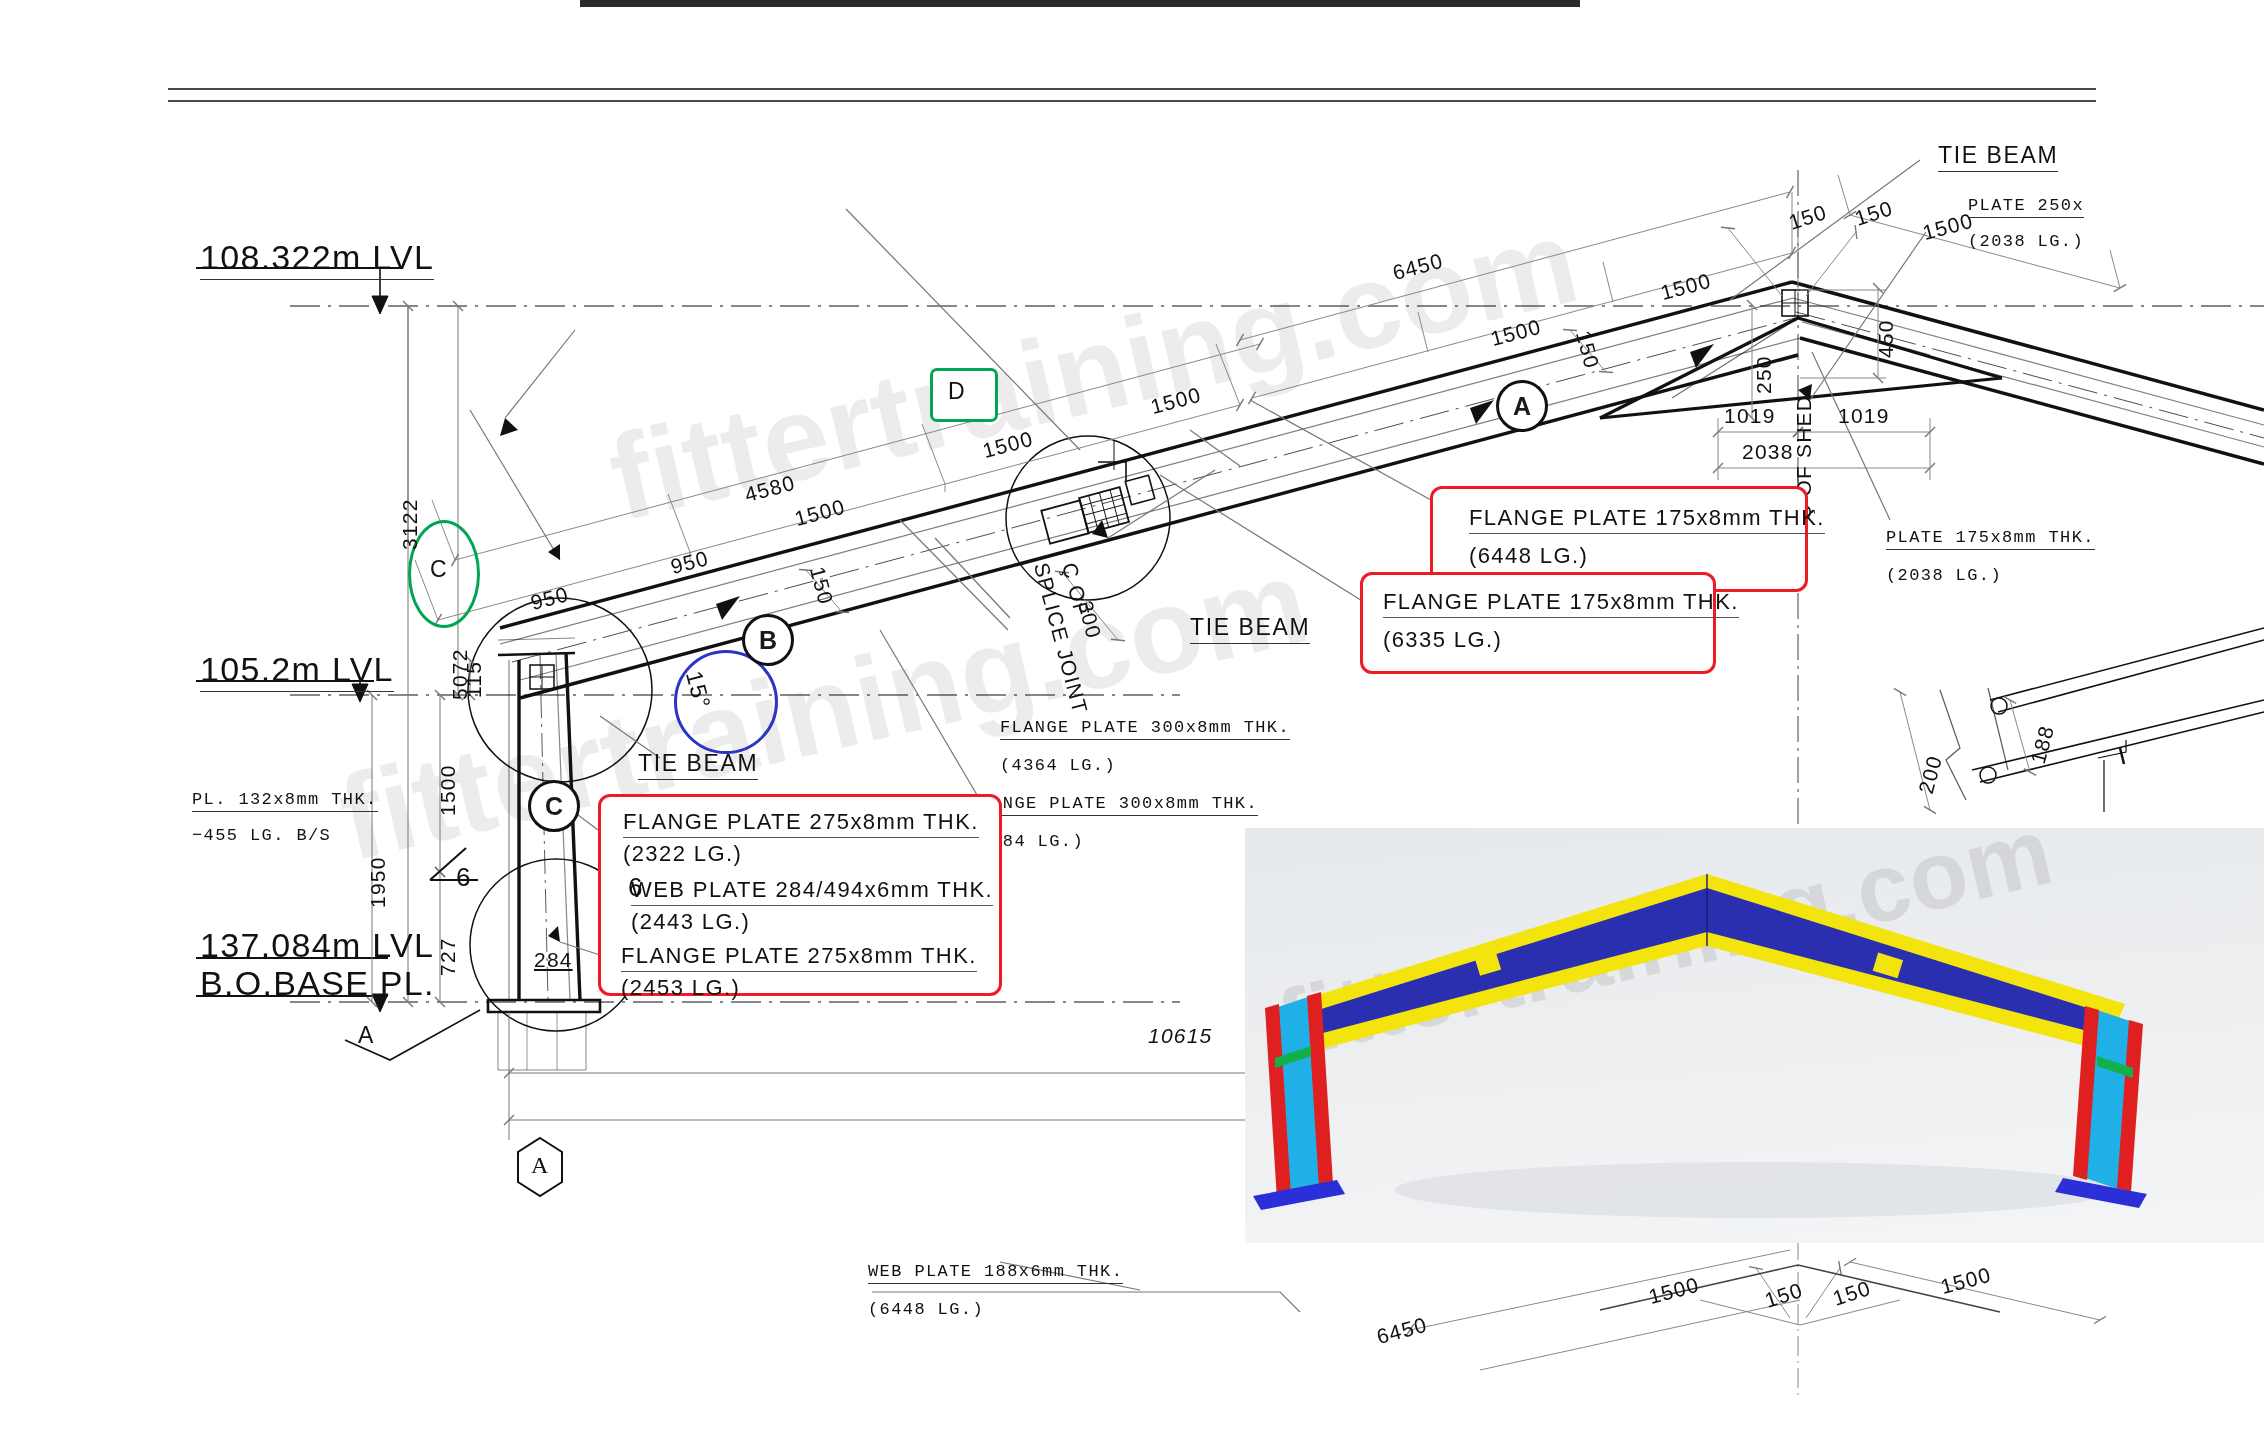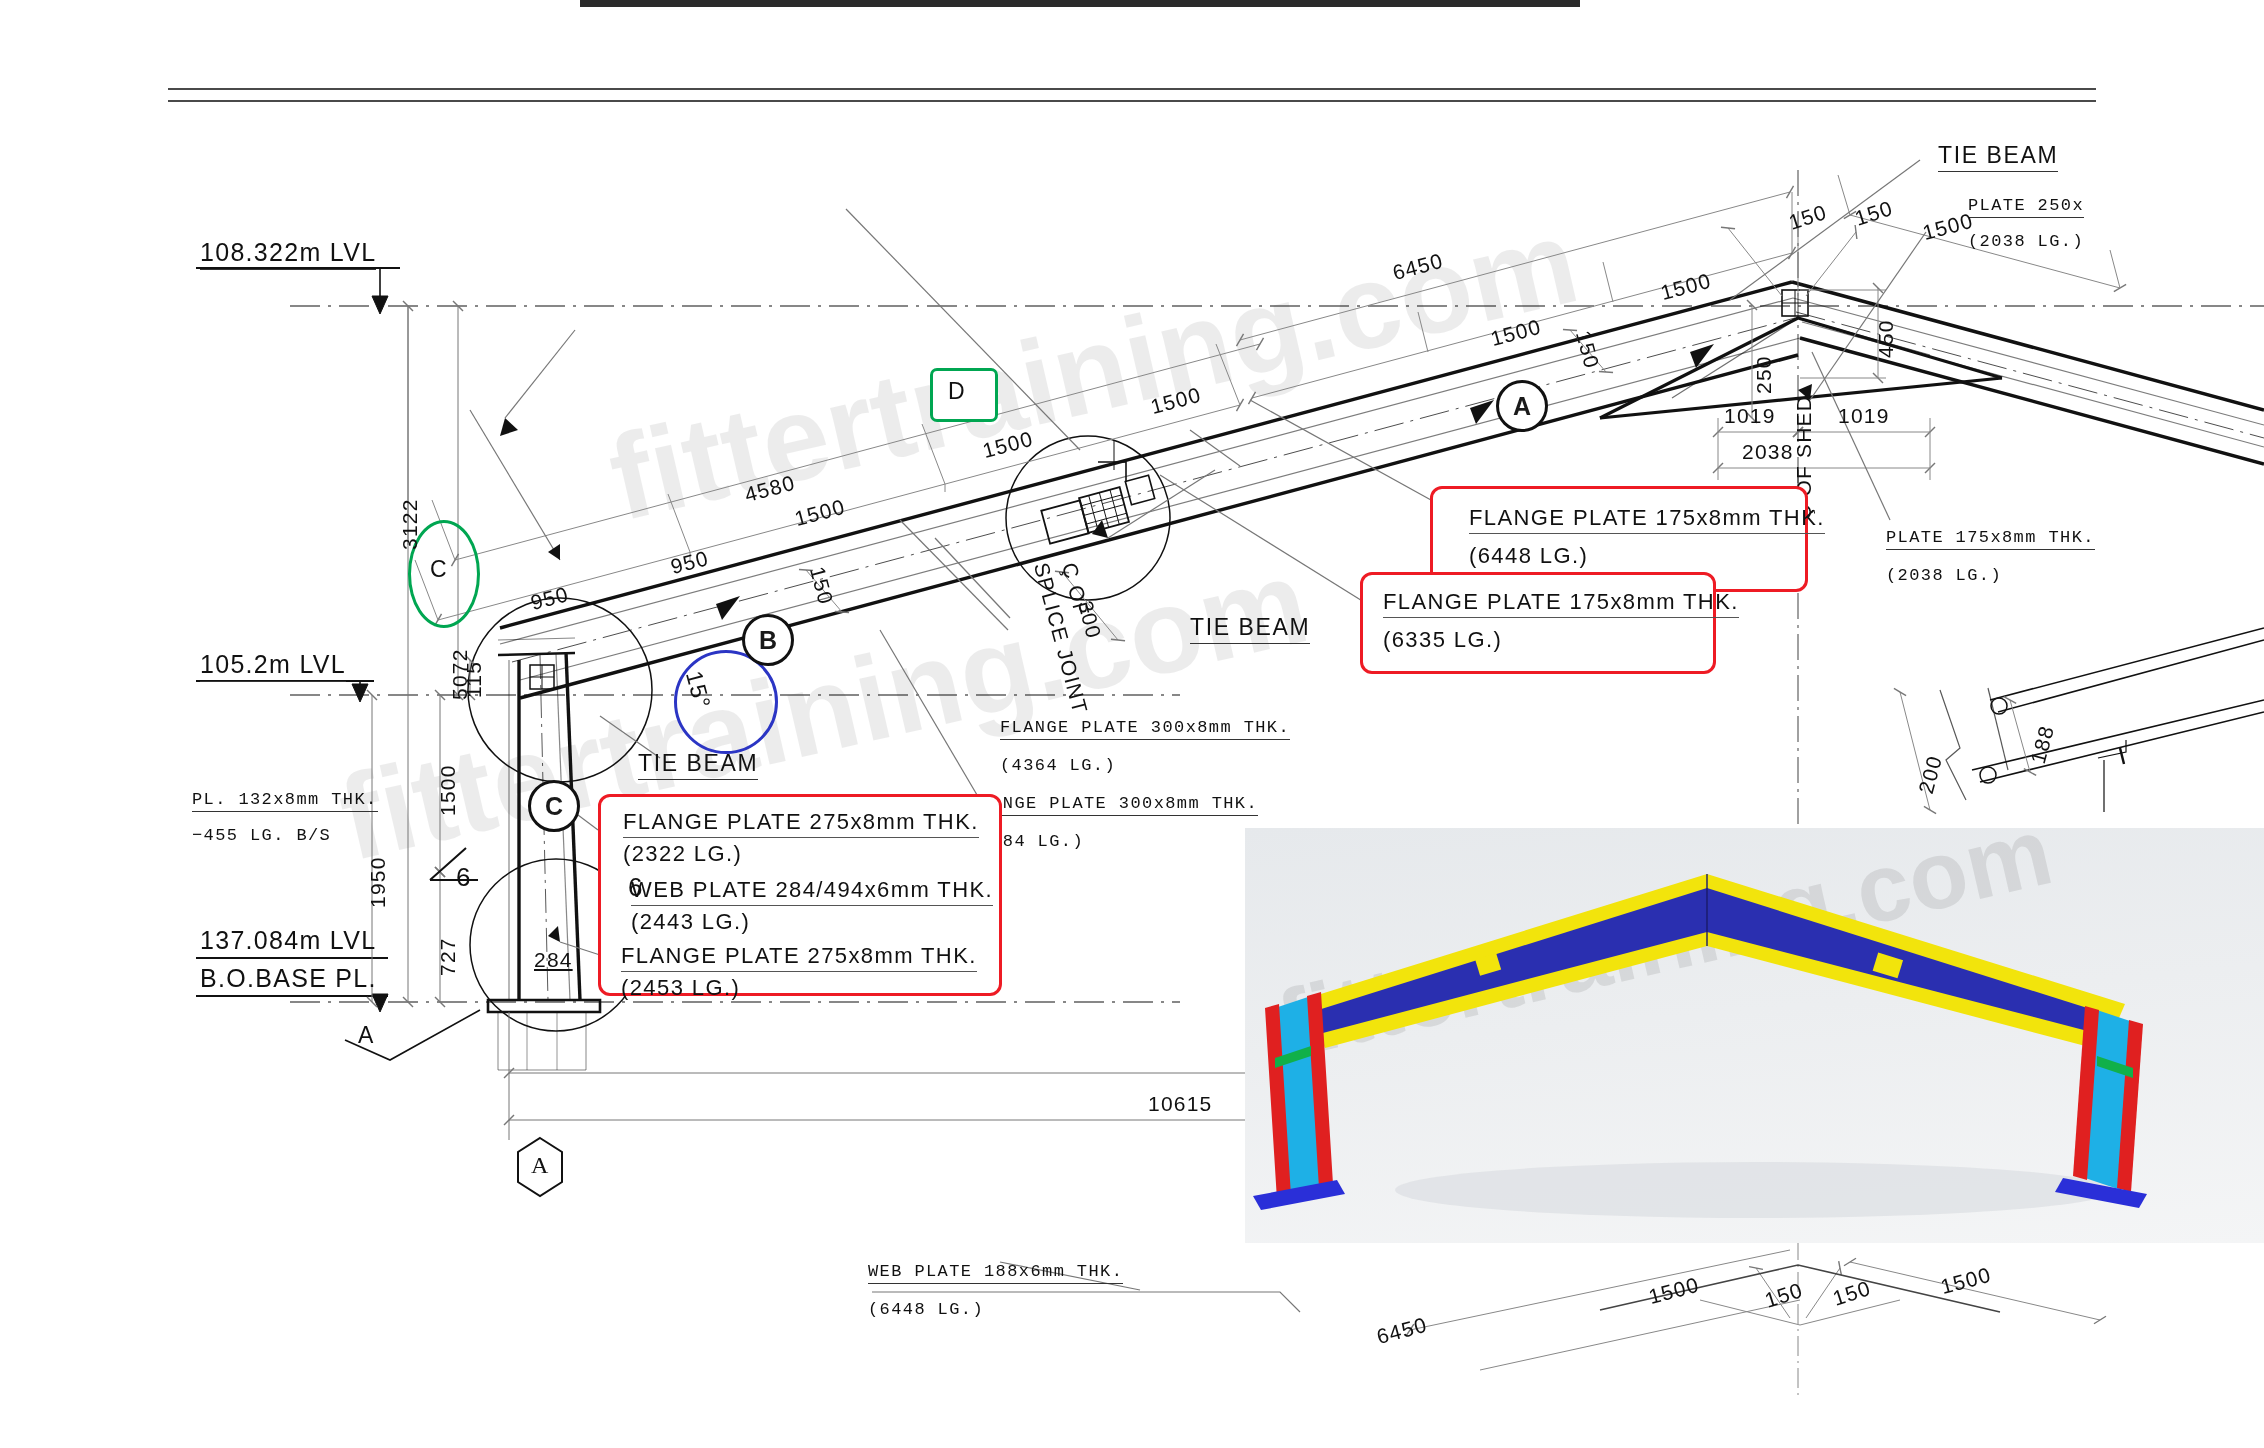--- a/index.html
+++ b/index.html
@@ -11,21 +11,21 @@
   
   .topbar{position:absolute;left:0;top:0;width:2264px;height:10px;background:#ffffff;}
   .topbar-dark{position:absolute;left:580px;top:0;width:1000px;height:7px;background:#2b2b2b;}
   .rule{position:absolute;background:#4a4a4a;}
 
   
   .t{position:absolute;white-space:nowrap;font-family:"Liberation Sans",sans-serif;
      color:#111;letter-spacing:.4px;}
   .dim{font-size:21px;letter-spacing:1.2px;}
   .lbl{font-size:23px;letter-spacing:1.6px;}
-  .lvl{font-size:25px;letter-spacing:1.3px;}
+  .lvl{font-size:34px;letter-spacing:1.3px;}
   .note{font-size:17px;letter-spacing:1.4px;font-family:Liberation Mono, monospace;}
   .u{border-bottom:1.6px solid #333;padding-bottom:2px;}
 
   
   .callout{position:absolute;border:3px solid #ee1b24;border-radius:12px;background:#fff;}
   .callout .line{position:absolute;white-space:nowrap;font-size:22px;letter-spacing:1.4px;color:#111;}
   .callout .ul{border-bottom:1.4px solid #555;padding-bottom:2px;}
 
   
   .oval-green{position:absolute;border:3px solid #00a651;border-radius:50%;}
@@ -404,21 +404,21 @@
   <div class="t dim rot" style="left:1096px;top:598px;transform:rotate(75deg);">300</div>
 
   <div class="t dim rot" style="left:398px;top:550px;transform:rotate(-90deg);">3122</div>
   <div class="t dim rot" style="left:448px;top:700px;transform:rotate(-90deg);">5072</div>
   <div class="t dim rot" style="left:462px;top:698px;transform:rotate(-90deg);">115</div>
   <div class="t dim rot" style="left:436px;top:816px;transform:rotate(-90deg);">1500</div>
   <div class="t dim rot" style="left:366px;top:908px;transform:rotate(-90deg);">1950</div>
   <div class="t dim rot" style="left:436px;top:976px;transform:rotate(-90deg);">727</div>
   <div class="t dim" style="left:534px;top:948px;text-decoration:underline;">284</div>
 
-  <div class="t dim" style="left:1148px;top:1092px;">10615</div>
+  <div class="t dim" style="left:1148px;top:1024px;font-style:italic;">10615</div>
 
   <div class="t dim" style="left:456px;top:862px;font-size:26px;">6</div>
   <div class="t dim" style="left:628px;top:872px;font-size:26px;">6</div>
 
   <div class="t dim rot" style="left:1914px;top:790px;transform:rotate(-75deg);">200</div>
   <div class="t dim rot" style="left:2026px;top:760px;transform:rotate(-75deg);">188</div>
 
   <div class="t dim rot" style="left:1374px;top:1326px;transform:rotate(-15deg);">6450</div>
   <div class="t dim rot" style="left:1646px;top:1286px;transform:rotate(-15deg);">1500</div>
   <div class="t dim rot" style="left:1762px;top:1290px;transform:rotate(-18deg);">150</div>

